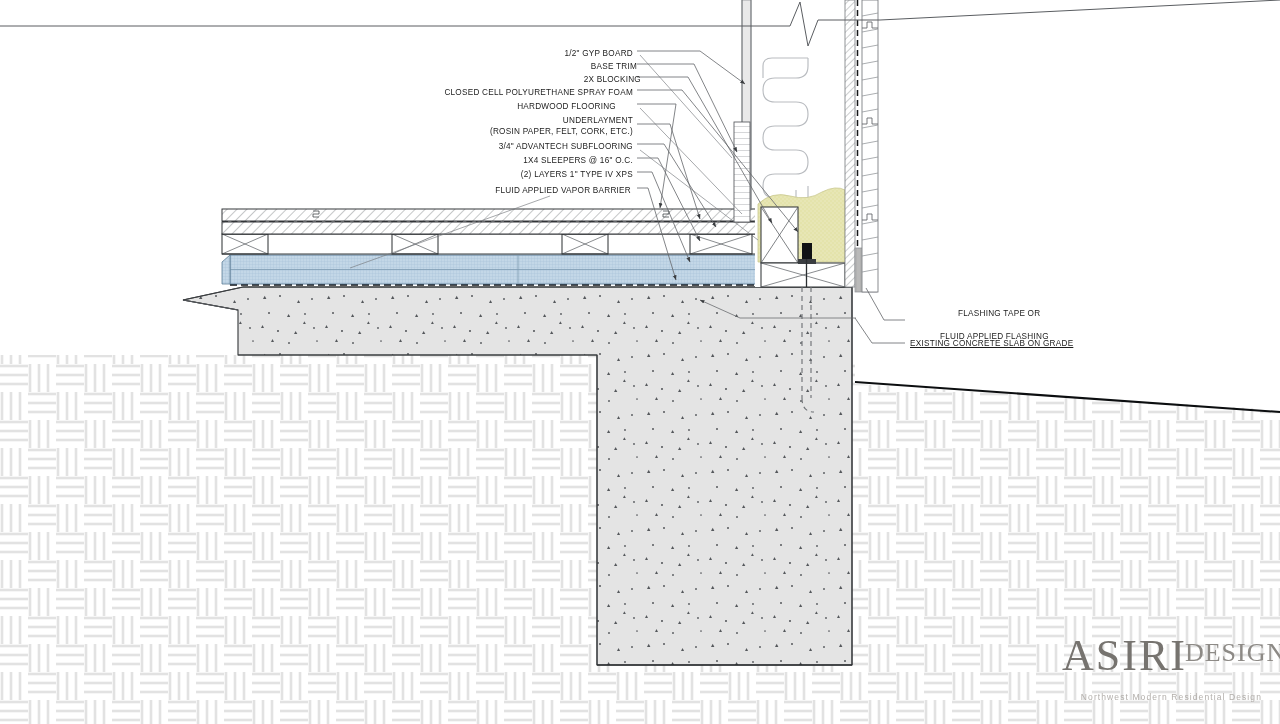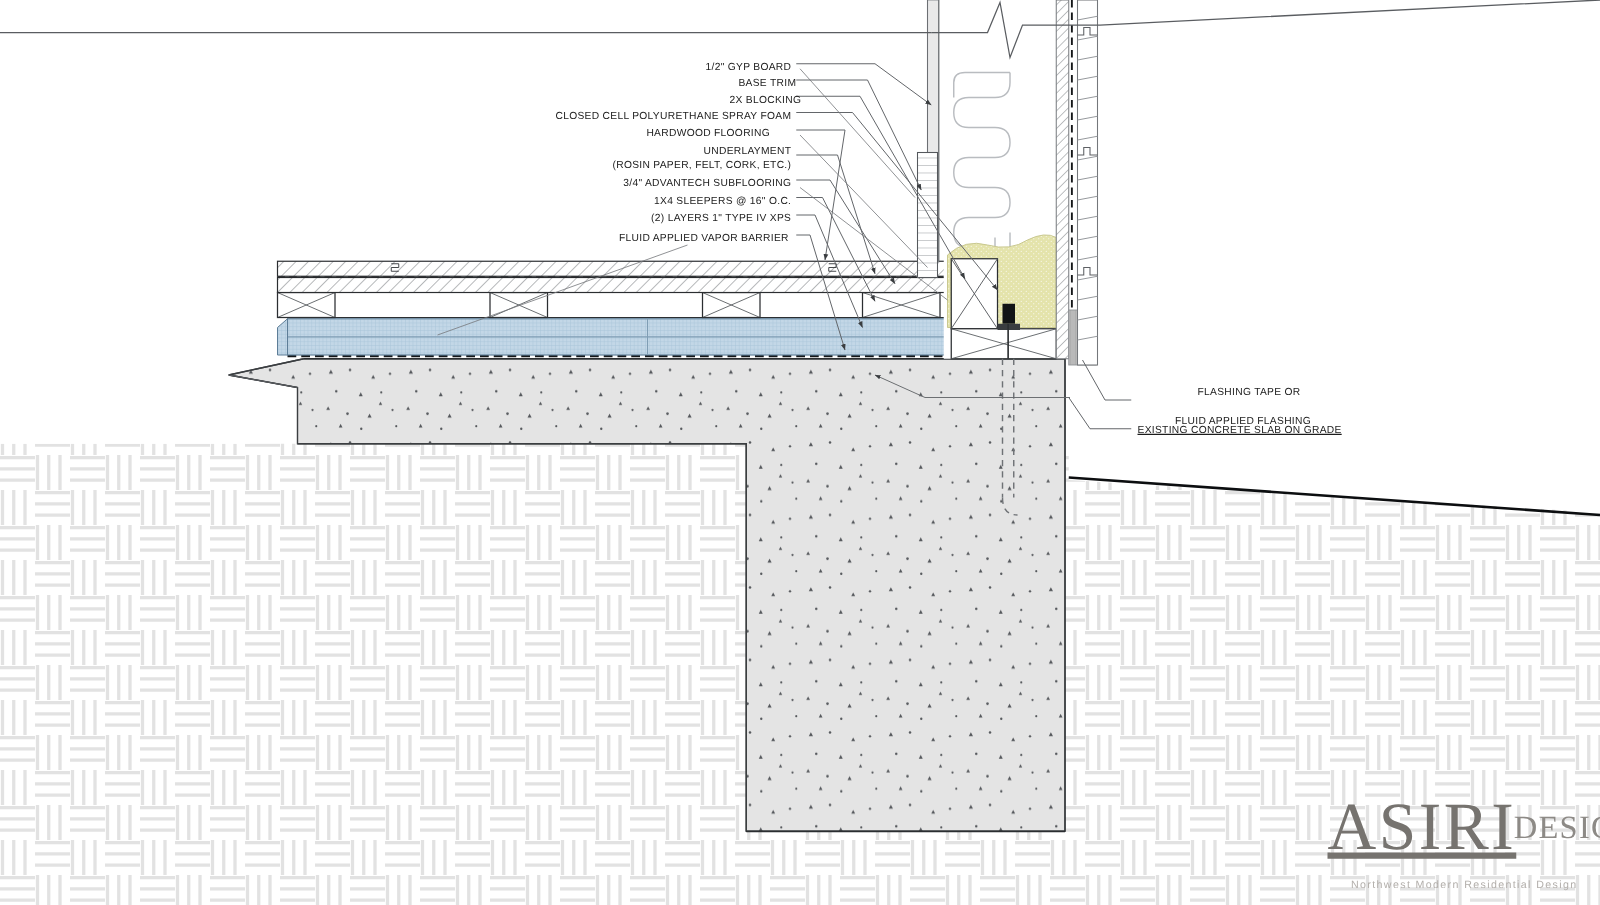--- a/index.html
+++ b/index.html
@@ -45,24 +45,23 @@
     height: 72px;
     text-align: right;
   }
   .logo-row {
     font-family: "Liberation Serif", serif;
     color: #8d8a86;
     line-height: 1;
     white-space: nowrap;
   }
   .logo-asiri {
-    font-size: 54px;
+    font-size: 44px;
     letter-spacing: 2px;
     color: #76736f;
-    text-decoration: underline;
   }
   .logo-designs {
     font-size: 26px;
     letter-spacing: 1px;
     color: #8d8a86;
     position: relative;
     top: -9px;
     left: -2px;
   }
   .logo-tag {

